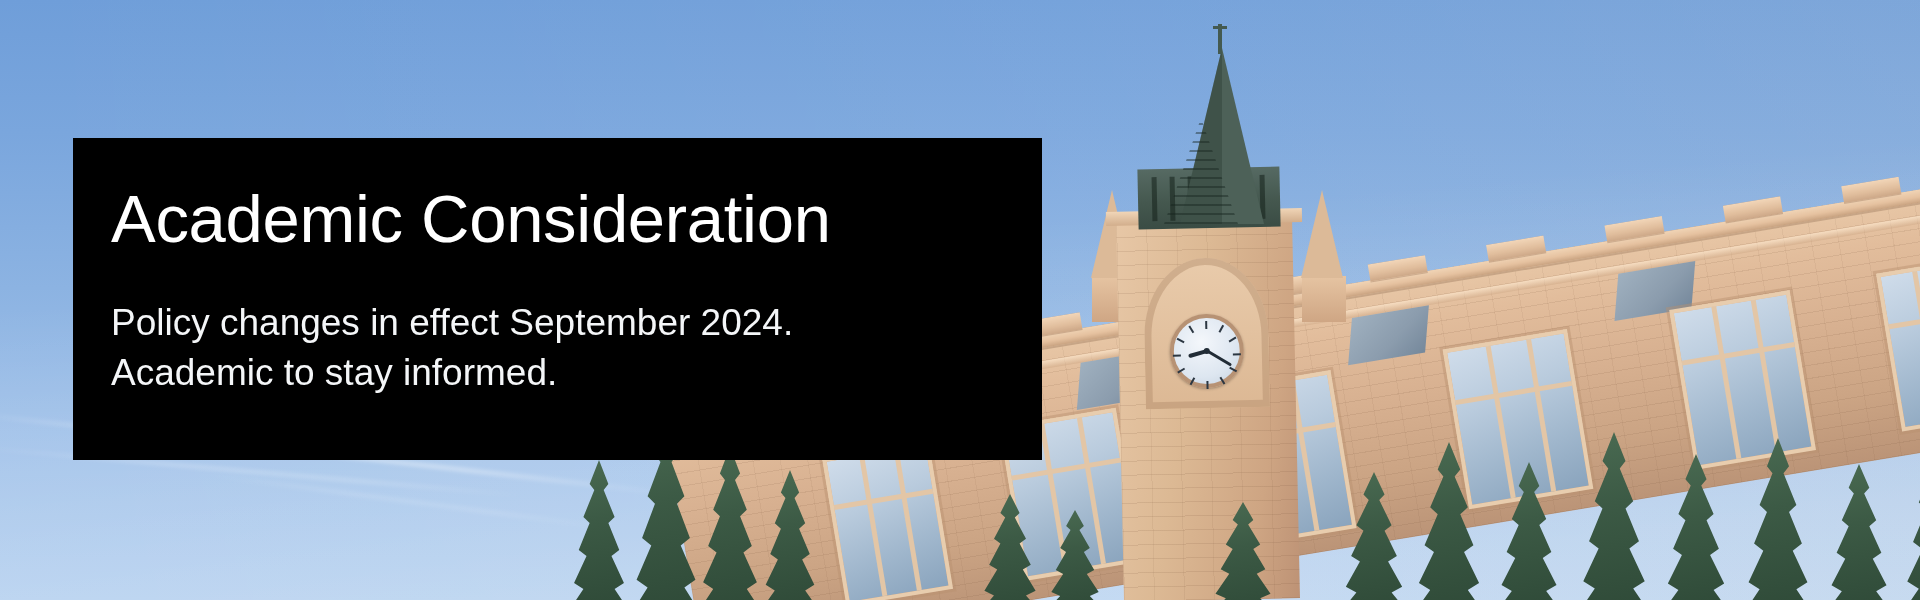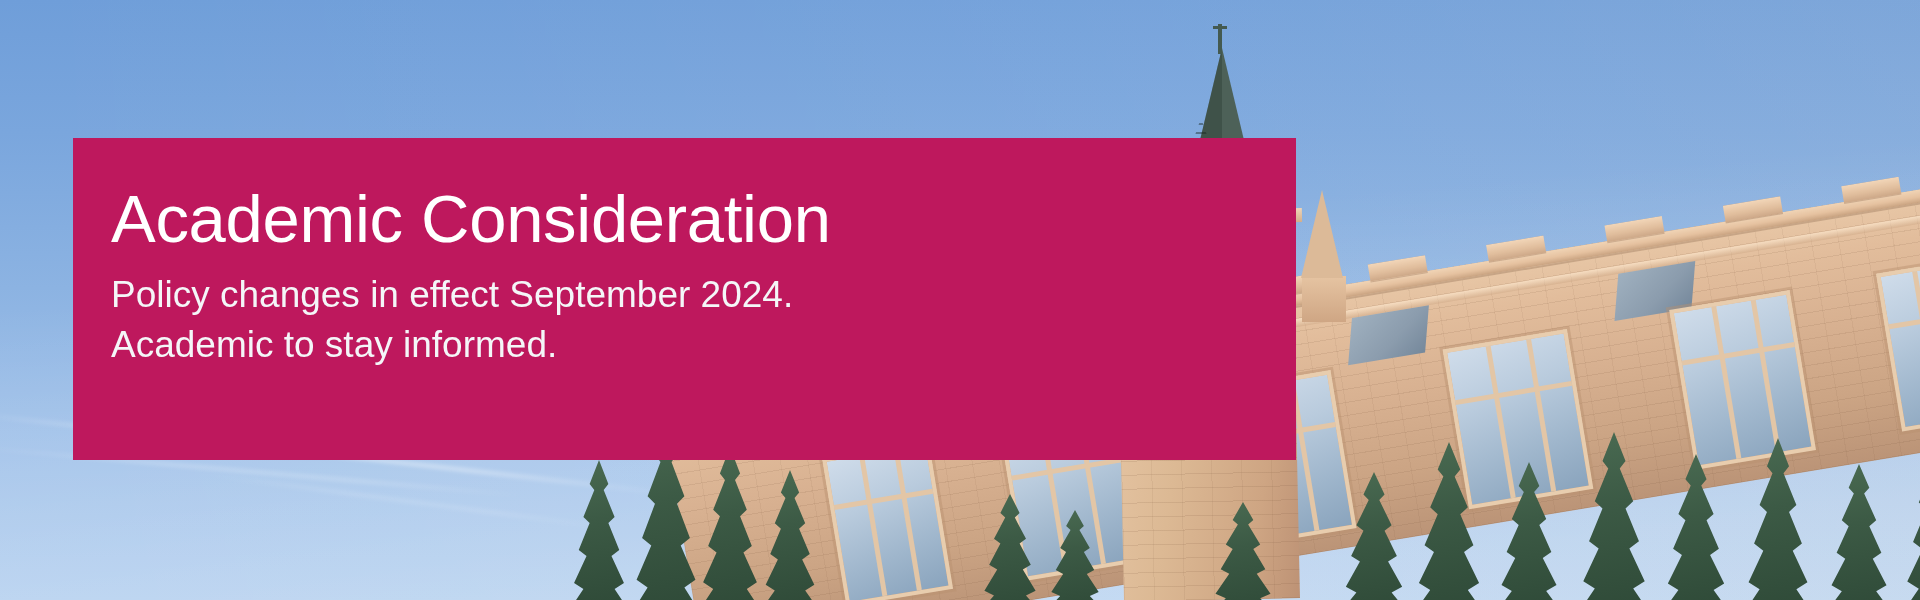--- a/index.html
+++ b/index.html
@@ -212,34 +212,34 @@
   .tree {
     position:absolute; bottom:0;
     background:linear-gradient(170deg, #4a6b52 0%, #3c5a45 40%, #2e4937 100%);
     clip-path:polygon(50% 0%, 62% 16%, 56% 20%, 70% 38%, 62% 42%, 76% 60%, 66% 64%, 82% 82%, 70% 86%, 88% 100%, 12% 100%, 30% 86%, 18% 82%, 34% 64%, 24% 60%, 38% 42%, 30% 38%, 44% 20%, 38% 16%);
   }
 
   
   .overlay {
     position:absolute;
     left:73px; top:138px;
-    width:1223px; height:322px;
-    background:#be185d;
+    width:969px; height:322px;
+    background:#000000;
     padding:46px 0 0 38px;
   }
   .hero-title {
     color:#ffffff;
     font-size:67px;
     font-weight:300;
     letter-spacing:-0.3px;
     line-height:1.05;
     white-space:nowrap;
   }
   .hero-sub {
-    margin-top:16px;
+    margin-top:44px;
     color:#f4f6f8;
     font-size:37px;
     font-weight:300;
     line-height:1.33;
   }
   .hero-sub .ln { display:block; white-space:nowrap; }
 </style>
 </head>
 <body>
 

